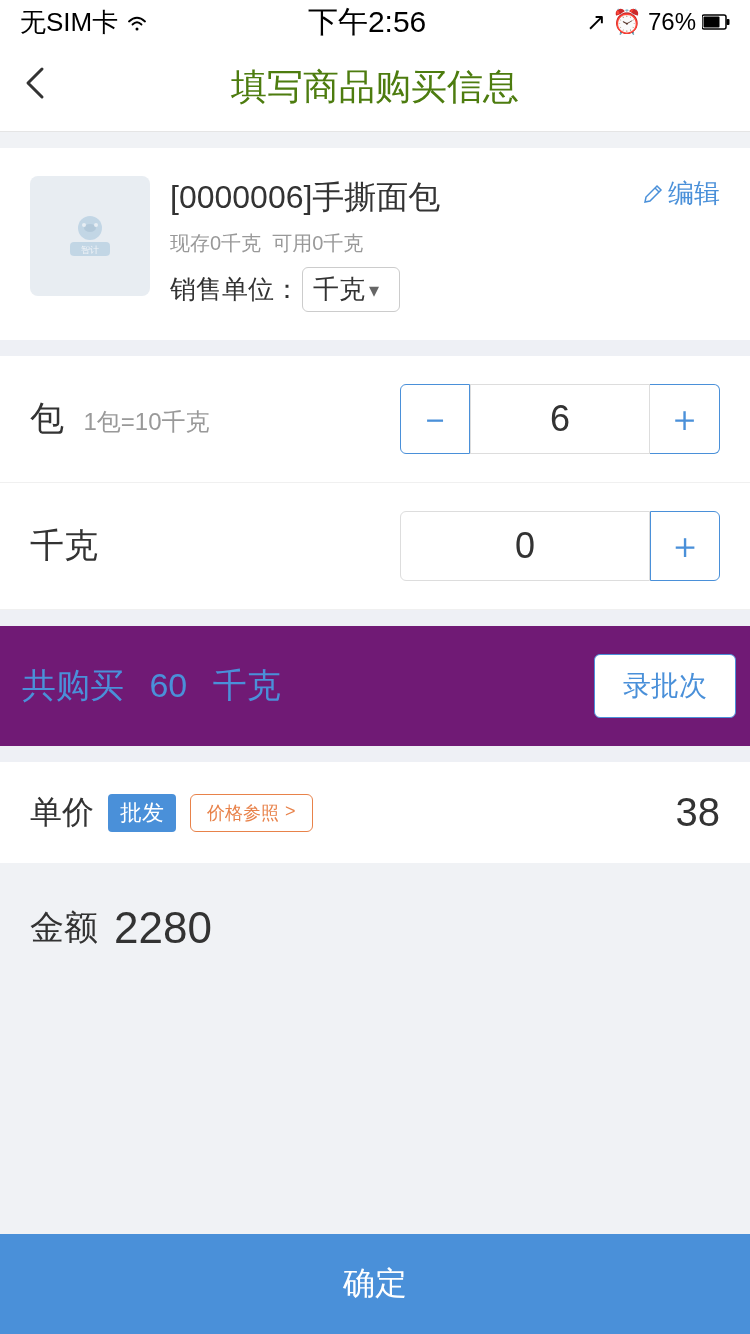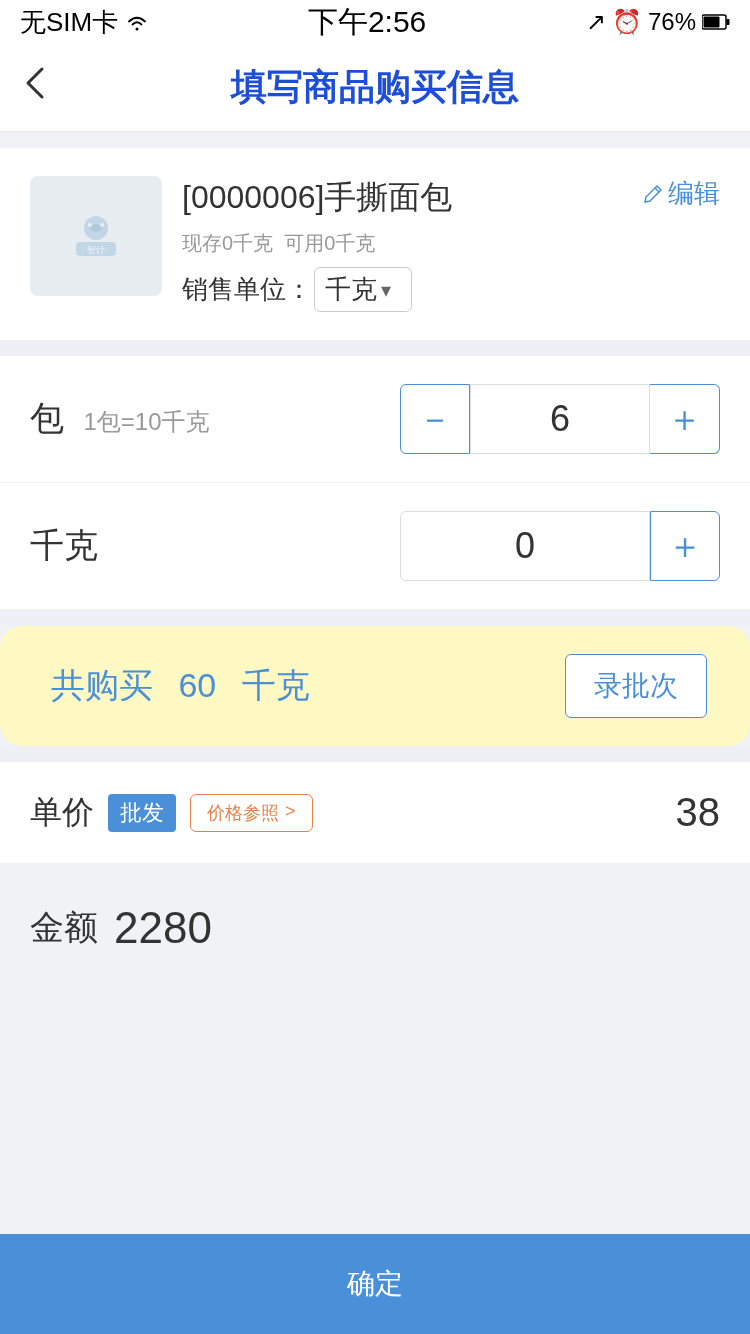--- a/index.html
+++ b/index.html
@@ -42,35 +42,35 @@
     }
     .nav-back {
       position: absolute;
       left: 24px;
       font-size: 36px;
       color: #333;
       cursor: pointer;
     }
     .nav-title {
       font-size: 36px;
-      font-weight: 700;
-      color: #1d4ed8;
+      font-weight: 400;
+      color: #4d7c0f;
     }
 
     
     .product-card {
       background: #fff;
       padding: 28px 30px;
       margin-top: 16px;
       display: flex;
       align-items: flex-start;
       gap: 20px;
     }
     .product-thumb {
-      width: 132px;
+      width: 120px;
       height: 120px;
       background: #e8edf2;
       border-radius: 8px;
       display: flex;
       align-items: center;
       justify-content: center;
       flex-shrink: 0;
     }
     .product-thumb svg { width: 60px; height: 60px; opacity: 0.4; }
     .product-info { flex: 1; }
@@ -165,23 +165,22 @@
       justify-content: center;
       cursor: pointer;
       border-radius: 0 6px 6px 0;
     }
 
     
     .summary-row {
       display: flex;
       align-items: center;
       justify-content: space-between;
-      padding: 28px 43px;
-      background: #fef9c3;
-      border-radius: 22px;
+      padding: 28px 14px;
+      background: #701a75;
     }
     .summary-text { font-size: 34px; color: #333; }
     .summary-text span { color: #4a90d9; font-weight: 500; margin: 0 8px; }
     .batch-btn {
       border: 1.5px solid #4a90d9;
       color: #4a90d9;
       font-size: 28px;
       padding: 12px 28px;
       border-radius: 6px;
       background: #fff;
@@ -244,21 +243,21 @@
       height: 100px;
       background: #4a90d9;
       display: flex;
       align-items: center;
       justify-content: center;
       position: fixed;
       bottom: 0;
       left: 0;
       cursor: pointer;
     }
-    .confirm-text { font-size: 28px; color: #fff; font-weight: 500; }
+    .confirm-text { font-size: 32px; color: #fff; font-weight: 500; }
   </style>
 </head>
 <body>
 
 <div class="status-bar">
   <div class="status-left">
     <span>无SIM卡</span>
     <span>
       <svg width="22" height="16" viewBox="0 0 22 16">
         <path d="M11 12.5 a1.5 1.5 0 1 1 0 3 a1.5 1.5 0 0 1 0-3z" fill="#000"></path>

